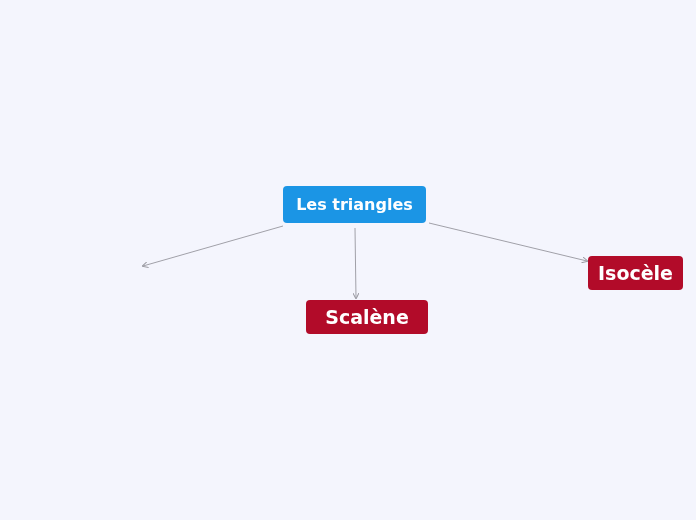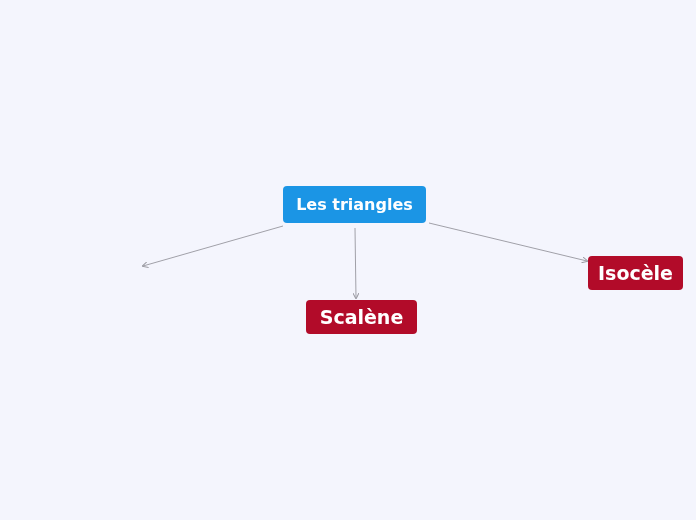--- a/index.html
+++ b/index.html
@@ -39,21 +39,21 @@
       background: #1b95e5;
       left: 283px; top: 186px;
       width: 143px; height: 37px;
       font-size: 16px;
     }
     .node.child {
       background: #b20b29;
       font-size: 19px;
     }
     .node.equilateral { left: 12px;  top: 268px; width: 134px; height: 33px; }
-    .node.scalene     { left: 306px; top: 300px; width: 111px; height: 34px; }
+    .node.scalene     { left: 306px; top: 300px; width: 122px; height: 34px; }
     .node.isocele     { left: 588px; top: 256px; width: 95px;  height: 34px; }
   </style>
 </head>
 <body>
 
 <div class="canvas">
 
   <svg class="connectors" viewBox="0 0 696 520">
     <defs>
       <marker id="arrow" markerWidth="6" markerHeight="6" refX="5" refY="3" orient="auto" markerUnits="userSpaceOnUse">

